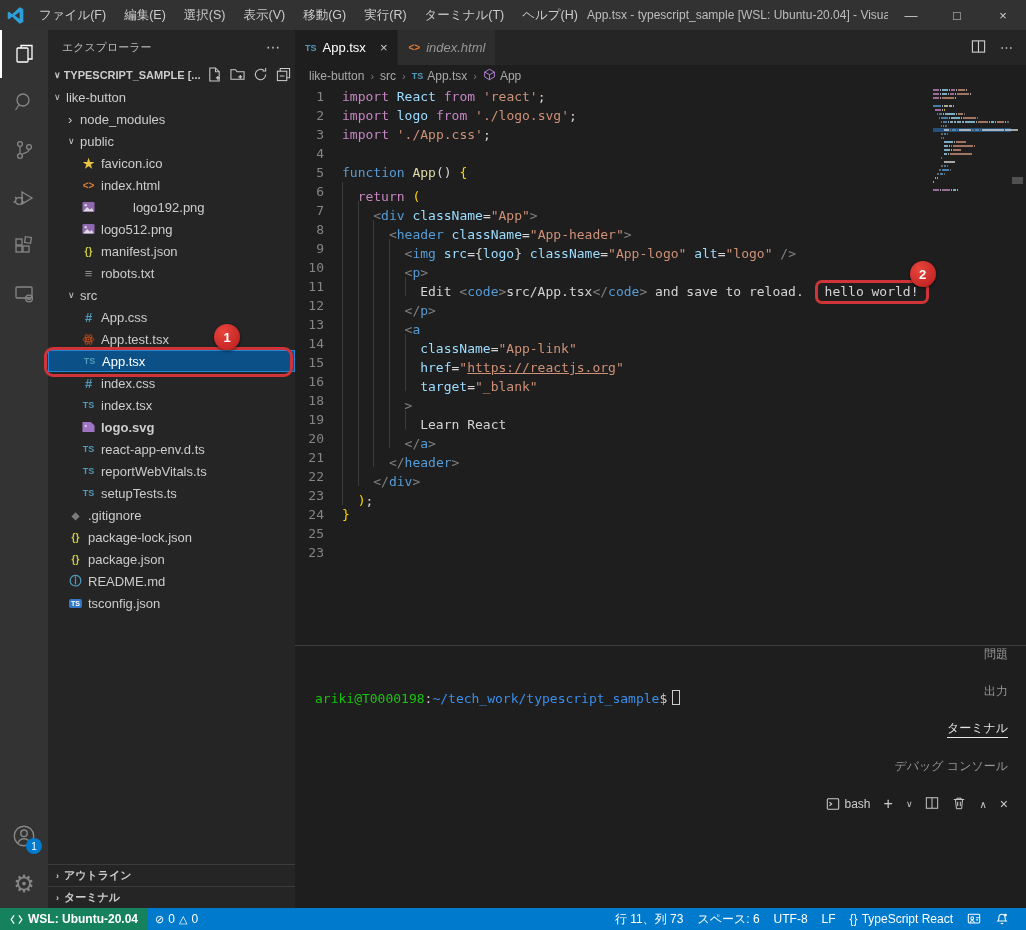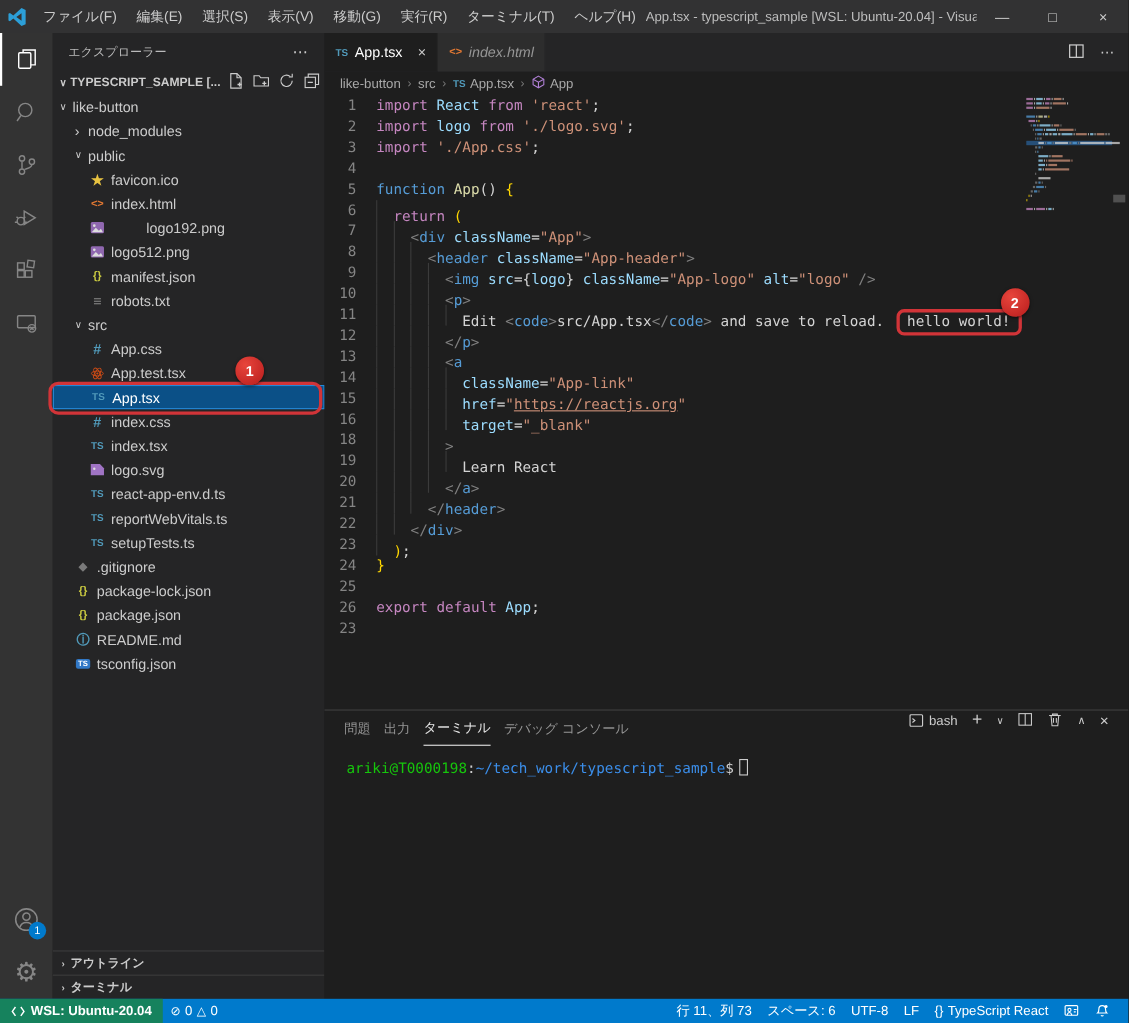--- a/index.html
+++ b/index.html
@@ -76,21 +76,21 @@
 
   
   .minimap { position:absolute; left:638px; top:58px; width:78px; }
   .mm-line { height:4px; position:relative; white-space:nowrap; }
   .mm-line span { display:inline-block; height:2px; margin-top:1px; vertical-align:top; opacity:.75; }
   .mm-line.mm-hl { background:#264f78; }
   .mini-thumb { position:absolute; right:3px; top:147px; width:11px; height:7px; background:#505050; }
 
   
   .panel { position:absolute; left:0; top:615px; width:731px; height:263px; background:#1e1e1e; border-top:1px solid #404040; }
-  .panel-tabs { height:32px; display:flex; align-items:flex-start; padding:0 18px; gap:12px; font-size:12px; color:#969696; }
+  .panel-tabs { height:32px; display:flex; align-items:flex-end; padding:0 18px; gap:20px; font-size:12px; color:#969696;flex-direction:column; }
   .panel-tab { height:32px; display:flex; align-items:center; }
   .panel-tab.active { color:#e7e7e7; border-bottom:1px solid #e7e7e7; }
   .panel-actions { margin-left:auto; display:flex; align-items:center; gap:13px; color:#cccccc; }
   .panel-actions svg { stroke:#cccccc; fill:none; stroke-width:1.1;}
   .shell-pick { display:flex; align-items:center; gap:5px; font-size:12px; }
   .term-body { padding:12px 0 0 20px; font-size:13px; }
   .t-user{color:#16c60c} .t-path{color:#3b8eea} .t-plain{color:#cccccc}
   .term-cursor { display:inline-block; width:8px; height:15px; border:1px solid #cccccc; vertical-align:-2px; margin-left:5px;}
 
   
@@ -301,21 +301,21 @@
           <span style="color:#519aba">#</span>
         </span>
         <span>index.css</span>
       </div>
       <div class="tree-row" style="padding-left: 33px;">
         <span class="ficon">
           <span style="color:#519aba;font-size:9px">TS</span>
         </span>
         <span>index.tsx</span>
       </div>
-      <div class="tree-row" style="padding-left: 33px;">
+      <div class="tree-row" style="padding-left: 33px; font-weight: bold;">
         <span class="ficon">
           <svg width="13" height="12" viewBox="0 0 14 12">
             <path d="M0.5 0.5h9l4 4v7h-13z" fill="#a074c4"></path>
             <circle cx="4" cy="5" r="1.2" fill="#ddd"></circle>
           </svg>
         </span>
         <span>logo.svg</span>
       </div>
       <div class="tree-row" style="padding-left: 33px;">
         <span class="ficon">
@@ -435,21 +435,20 @@
       <div class="code-line"><span class="ln">15</span><span><span class="indent-unit"></span><span class="indent-unit"></span><span class="indent-unit"></span><span class="indent-unit"></span><span class="indent-unit"></span><span class="tk-attr">href</span><span class="tk-t">=</span><span class="tk-str">"</span><span class="tk-link">https://reactjs.org</span><span class="tk-str">"</span></span></div>
       <div class="code-line"><span class="ln">16</span><span><span class="indent-unit"></span><span class="indent-unit"></span><span class="indent-unit"></span><span class="indent-unit"></span><span class="indent-unit"></span><span class="tk-attr">target</span><span class="tk-t">=</span><span class="tk-str">"_blank"</span></span></div>
       <div class="code-line"><span class="ln">18</span><span><span class="indent-unit"></span><span class="indent-unit"></span><span class="indent-unit"></span><span class="indent-unit"></span><span class="tk-p">&gt;</span></span></div>
       <div class="code-line"><span class="ln">19</span><span><span class="indent-unit"></span><span class="indent-unit"></span><span class="indent-unit"></span><span class="indent-unit"></span><span class="indent-unit"></span><span class="tk-t">Learn React</span></span></div>
       <div class="code-line"><span class="ln">20</span><span><span class="indent-unit"></span><span class="indent-unit"></span><span class="indent-unit"></span><span class="indent-unit"></span><span class="tk-p">&lt;/</span><span class="tk-tag">a</span><span class="tk-p">&gt;</span></span></div>
       <div class="code-line"><span class="ln">21</span><span><span class="indent-unit"></span><span class="indent-unit"></span><span class="indent-unit"></span><span class="tk-p">&lt;/</span><span class="tk-tag">header</span><span class="tk-p">&gt;</span></span></div>
       <div class="code-line"><span class="ln">22</span><span><span class="indent-unit"></span><span class="indent-unit"></span><span class="tk-p">&lt;/</span><span class="tk-tag">div</span><span class="tk-p">&gt;</span></span></div>
       <div class="code-line"><span class="ln">23</span><span><span class="indent-unit"></span><span class="tk-b">)</span><span class="tk-t">;</span></span></div>
       <div class="code-line"><span class="ln">24</span><span><span class="tk-b">}</span></span></div>
       <div class="code-line"><span class="ln">25</span><span></span></div>
-      <div class="code-line"><span class="ln">26</span><span><span class="tk-kw">export</span><span class="tk-t"> </span><span class="tk-kw">default</span><span class="tk-t"> </span><span class="tk-id">App</span><span class="tk-t">;</span></span></div>
       <div class="code-line"><span class="ln">23</span><span></span></div>
     </div>
 
   <div class="minimap" id="minimap">
       <div class="mm-line"><span style="background: rgb(197, 134, 192); width: 6.3px; margin-right: 1px; margin-left: 0px;"></span><span style="background: rgb(212, 212, 212); width: 1.05px; margin-right: 1px;"></span><span style="background: rgb(156, 220, 254); width: 5.25px; margin-right: 1px;"></span><span style="background: rgb(212, 212, 212); width: 1.05px; margin-right: 1px;"></span><span style="background: rgb(197, 134, 192); width: 4.2px; margin-right: 1px;"></span><span style="background: rgb(212, 212, 212); width: 1.05px; margin-right: 1px;"></span><span style="background: rgb(206, 145, 120); width: 7.35px; margin-right: 1px;"></span><span style="background: rgb(212, 212, 212); width: 1.05px; margin-right: 1px;"></span></div>
       <div class="mm-line"><span style="background: rgb(197, 134, 192); width: 6.3px; margin-right: 1px; margin-left: 0px;"></span><span style="background: rgb(212, 212, 212); width: 1.05px; margin-right: 1px;"></span><span style="background: rgb(156, 220, 254); width: 4.2px; margin-right: 1px;"></span><span style="background: rgb(212, 212, 212); width: 1.05px; margin-right: 1px;"></span><span style="background: rgb(197, 134, 192); width: 4.2px; margin-right: 1px;"></span><span style="background: rgb(212, 212, 212); width: 1.05px; margin-right: 1px;"></span><span style="background: rgb(206, 145, 120); width: 12.6px; margin-right: 1px;"></span><span style="background: rgb(212, 212, 212); width: 1.05px; margin-right: 1px;"></span></div>
       <div class="mm-line"><span style="background: rgb(197, 134, 192); width: 6.3px; margin-right: 1px; margin-left: 0px;"></span><span style="background: rgb(212, 212, 212); width: 1.05px; margin-right: 1px;"></span><span style="background: rgb(206, 145, 120); width: 11.55px; margin-right: 1px;"></span><span style="background: rgb(212, 212, 212); width: 1.05px; margin-right: 1px;"></span></div>
       <div class="mm-line"></div>
       <div class="mm-line"><span style="background: rgb(86, 156, 214); width: 8.4px; margin-right: 1px; margin-left: 0px;"></span><span style="background: rgb(212, 212, 212); width: 1.05px; margin-right: 1px;"></span><span style="background: rgb(220, 220, 170); width: 3.15px; margin-right: 1px;"></span><span style="background: rgb(212, 212, 212); width: 3.15px; margin-right: 1px;"></span><span style="background: rgb(255, 215, 0); width: 1.05px; margin-right: 1px;"></span></div>
       <div class="mm-line"><span style="background: rgb(197, 134, 192); width: 6.3px; margin-right: 1px; margin-left: 2.1px;"></span><span style="background: rgb(212, 212, 212); width: 1.05px; margin-right: 1px;"></span><span style="background: rgb(255, 215, 0); width: 1.05px; margin-right: 1px;"></span></div>

